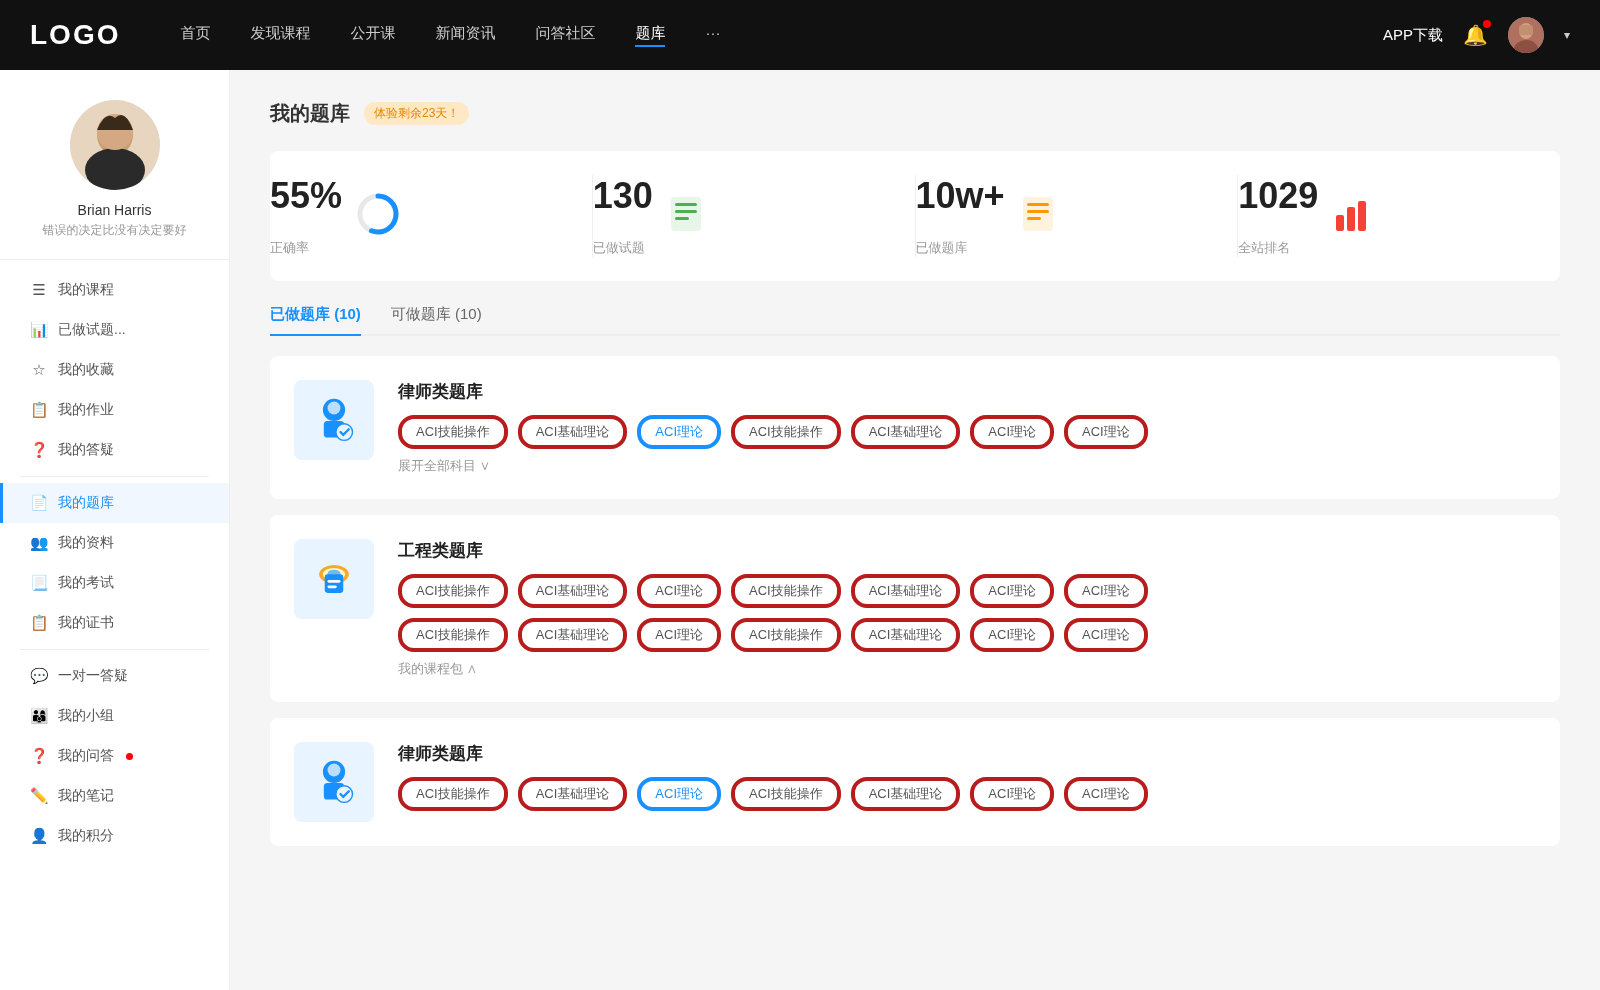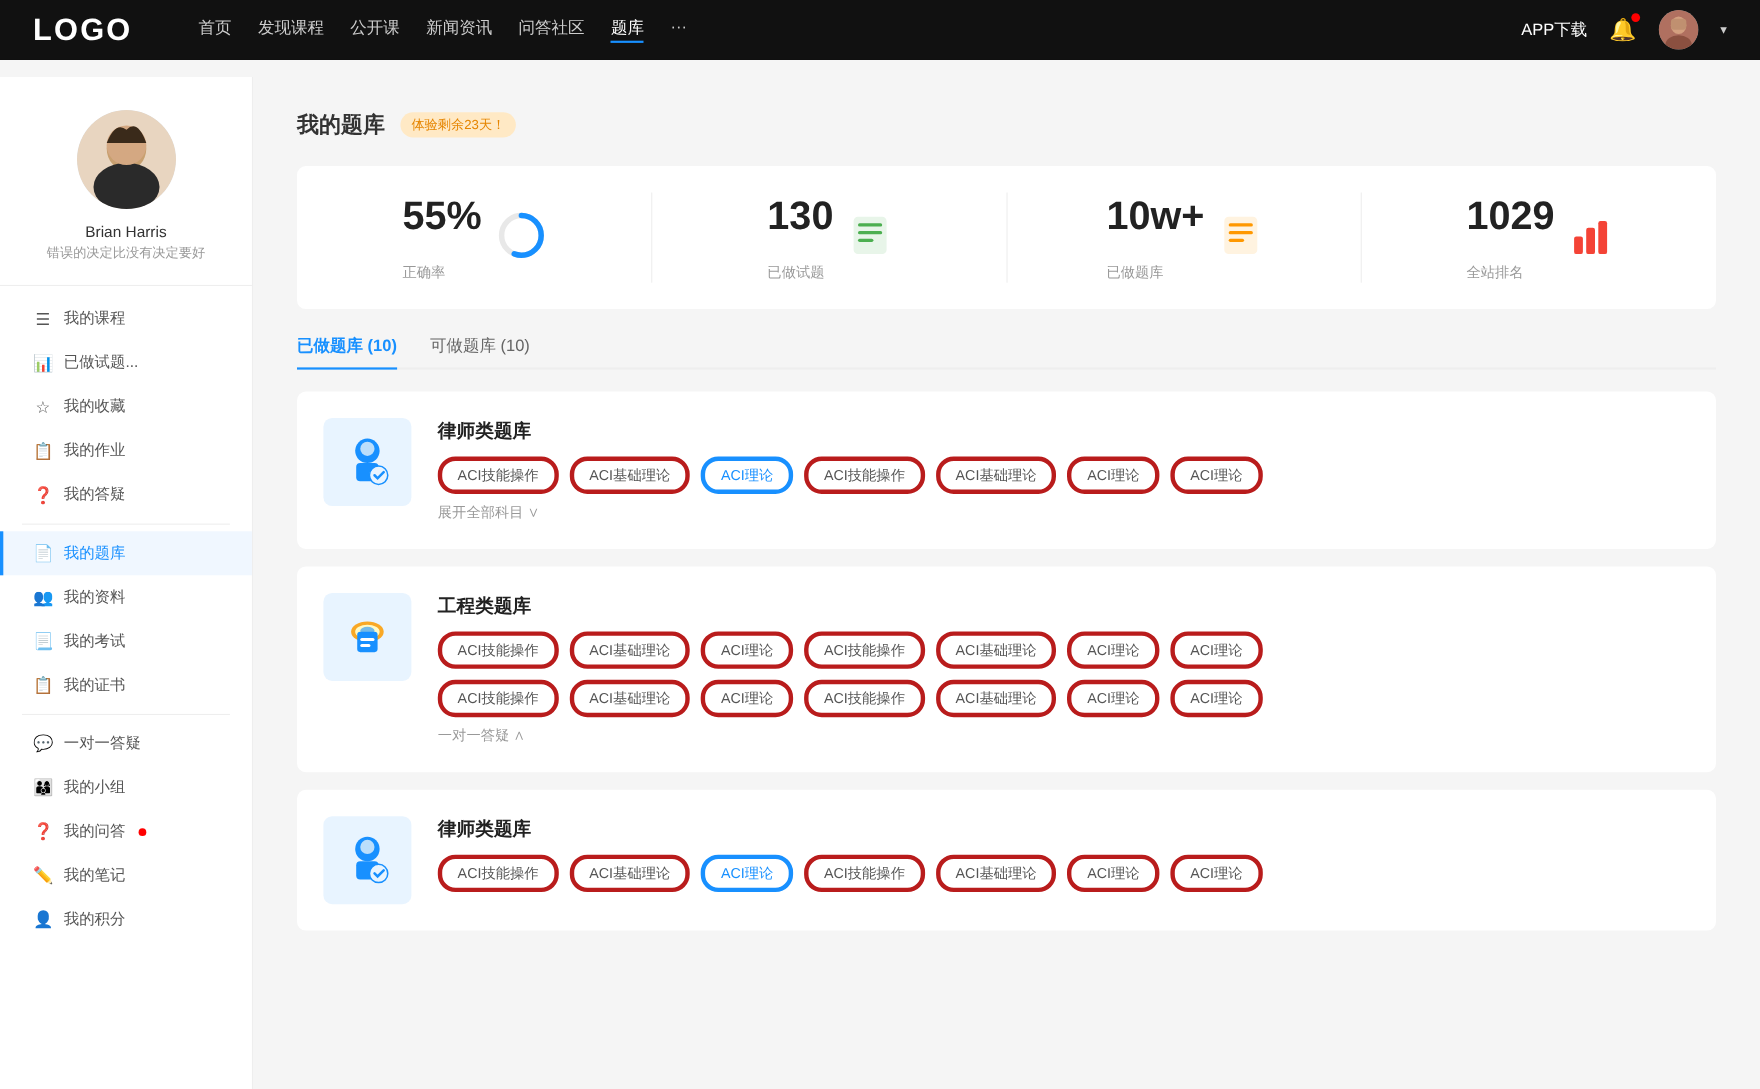--- a/index.html
+++ b/index.html
@@ -1,38 +1,38 @@
 <!DOCTYPE html>
 <html><head>
   <meta charset="utf-8">
   <style>
     * { box-sizing: border-box; margin: 0; padding: 0; }
     body { font-family: 'PingFang SC', 'Microsoft YaHei', sans-serif; background: #f5f5f5; color: #333; }
 
     
     .topnav {
       background: #111;
-      height: 54px;
+      height: 70px;
       display: flex;
       align-items: center;
       padding: 0 30px;
       position: fixed;
       top: 0; left: 0; right: 0;
       z-index: 100;
     }
     .topnav-logo {
       color: white;
       font-size: 28px;
       font-weight: bold;
       letter-spacing: 2px;
       margin-right: 60px;
     }
     .topnav-menu {
       display: flex;
-      gap: 24px;
+      gap: 40px;
       flex: 1;
     }
     .topnav-menu-item {
       color: #ccc;
       font-size: 15px;
       cursor: pointer;
     }
     .topnav-menu-item.active {
       color: #fff;
       border-bottom: 2px solid #1890ff;
@@ -184,21 +184,21 @@
       display: flex;
       background: #fff;
       border-radius: 8px;
       margin-bottom: 24px;
       padding: 24px 0;
     }
     .stat-item {
       flex: 1;
       display: flex;
       align-items: center;
-      justify-content: center;
+      justify-content: flex-start;
       gap: 14px;
       border-right: 1px solid #eee;
     }
     .stat-item:last-child { border-right: none; }
     .stat-value {
       font-size: 36px;
       font-weight: bold;
       color: #222;
     }
     .stat-label {
@@ -532,21 +532,21 @@
         </div>
         <div class="bank-card-tags-row2">
           <span class="tag">ACI技能操作</span>
           <span class="tag">ACI基础理论</span>
           <span class="tag">ACI理论</span>
           <span class="tag">ACI技能操作</span>
           <span class="tag">ACI基础理论</span>
           <span class="tag">ACI理论</span>
           <span class="tag">ACI理论</span>
         </div>
-        <div class="bank-card-expand">一对一答疑 ∧</div>
+        <div class="bank-card-expand">我的课程包 ∧</div>
       </div>
     </div>
 
     <div class="bank-card">
       <div class="bank-card-icon lawyer-icon">
         <svg width="54" height="54" viewBox="0 0 54 54" xmlns="http://www.w3.org/2000/svg">
           <circle cx="27" cy="16" r="12" fill="#1890ff"></circle>
           <circle cx="27" cy="14" r="7" fill="#bbdefb"></circle>
           <rect x="16" y="28" width="22" height="18" rx="4" fill="#1890ff"></rect>
           <circle cx="38" cy="40" r="9" fill="#e8f4ff" stroke="#1890ff" stroke-width="1.5"></circle>

